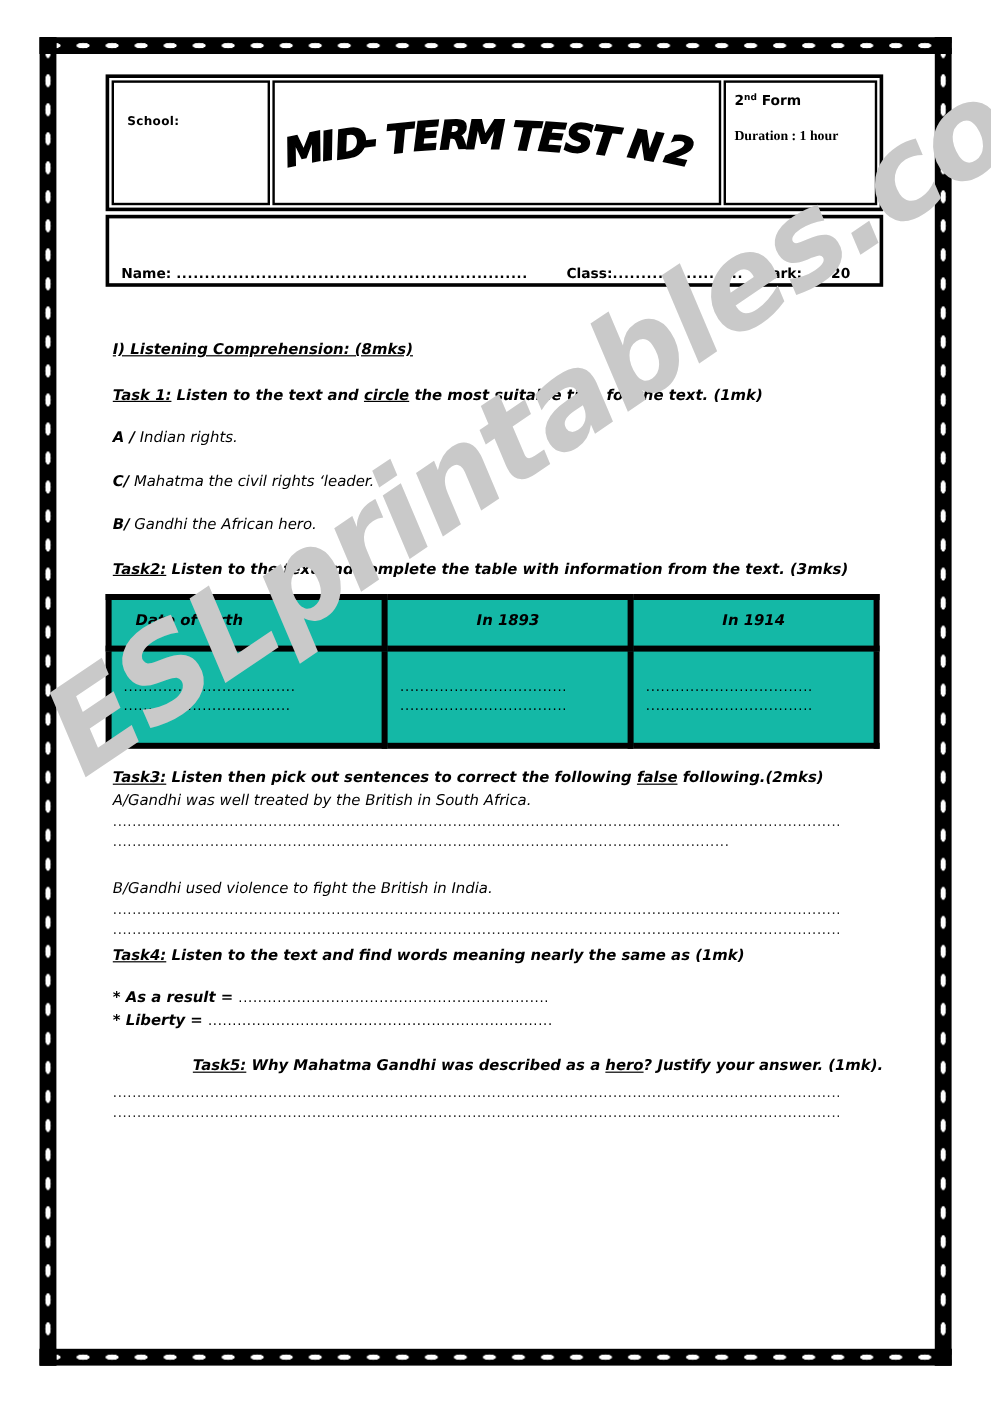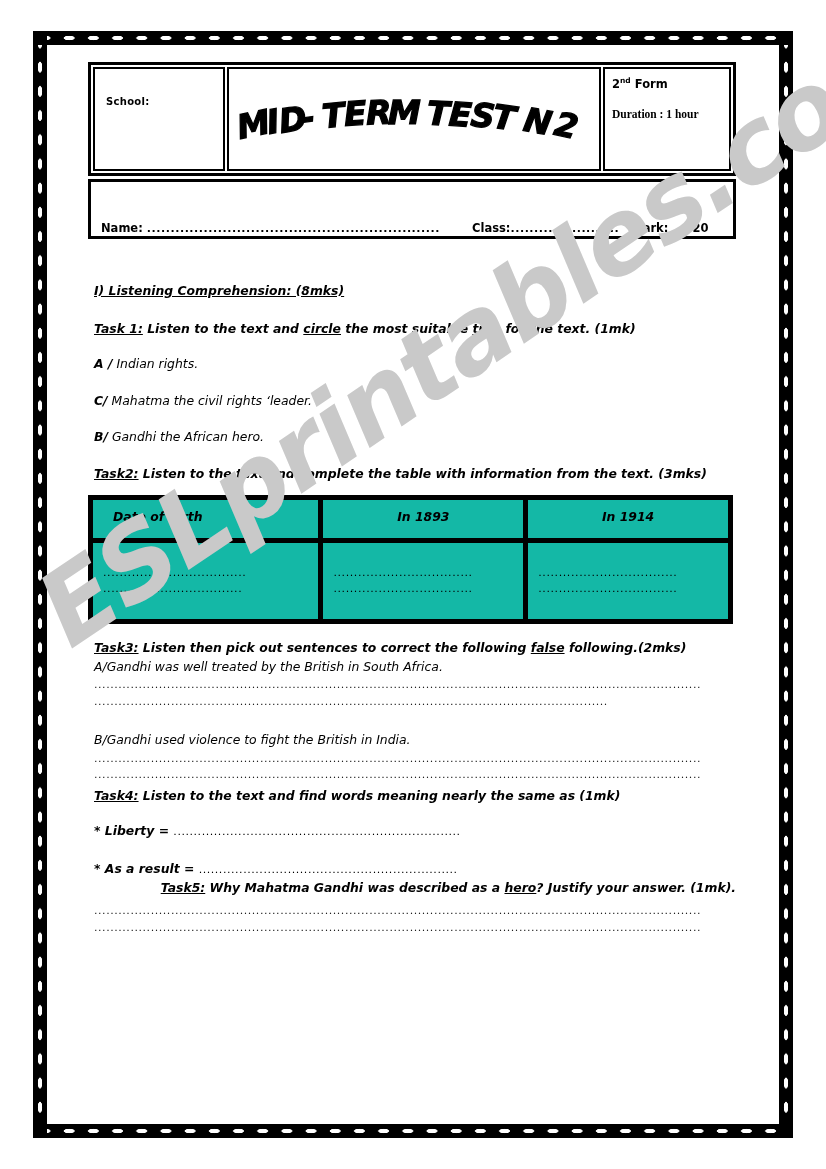--- a/index.html
+++ b/index.html
@@ -404,23 +404,23 @@
 
     <div class="gap-md"></div>
 
     <div class="task-line tight">B/Gandhi used violence to fight the British in India.</div>
 
     <div class="fill full">......................................................................................................................................................</div>
     <div class="fill full">......................................................................................................................................................</div>
 
     <div class="task-line" style="margin-top:4px;margin-bottom:20px;"><span class="bold u">Task4:</span><span class="bold"> Listen to the text and find words meaning nearly the same as (1mk)</span></div>
 
+    <div class="task-line tight"><span class="bold">* As a result = </span><span class="inline-fill">................................................................</span></div>
+
     <div class="task-line" style="margin-bottom:22px;"><span class="bold">* Liberty = </span><span class="inline-fill">.......................................................................</span></div>
-
-    <div class="task-line tight"><span class="bold">* As a result = </span><span class="inline-fill">................................................................</span></div>
 
     <div class="task-line tight" style="margin-bottom:8px;text-align:right;"><span class="bold u">Task5:</span><span class="bold">  Why Mahatma Gandhi was described as a </span><span class="bold u">hero</span><span class="bold">? Justify your answer. (1mk).</span></div>
 
     <div class="fill full">......................................................................................................................................................</div>
     <div class="fill full">......................................................................................................................................................</div>
 
   </div>
 </div>
 
 </body></html>

